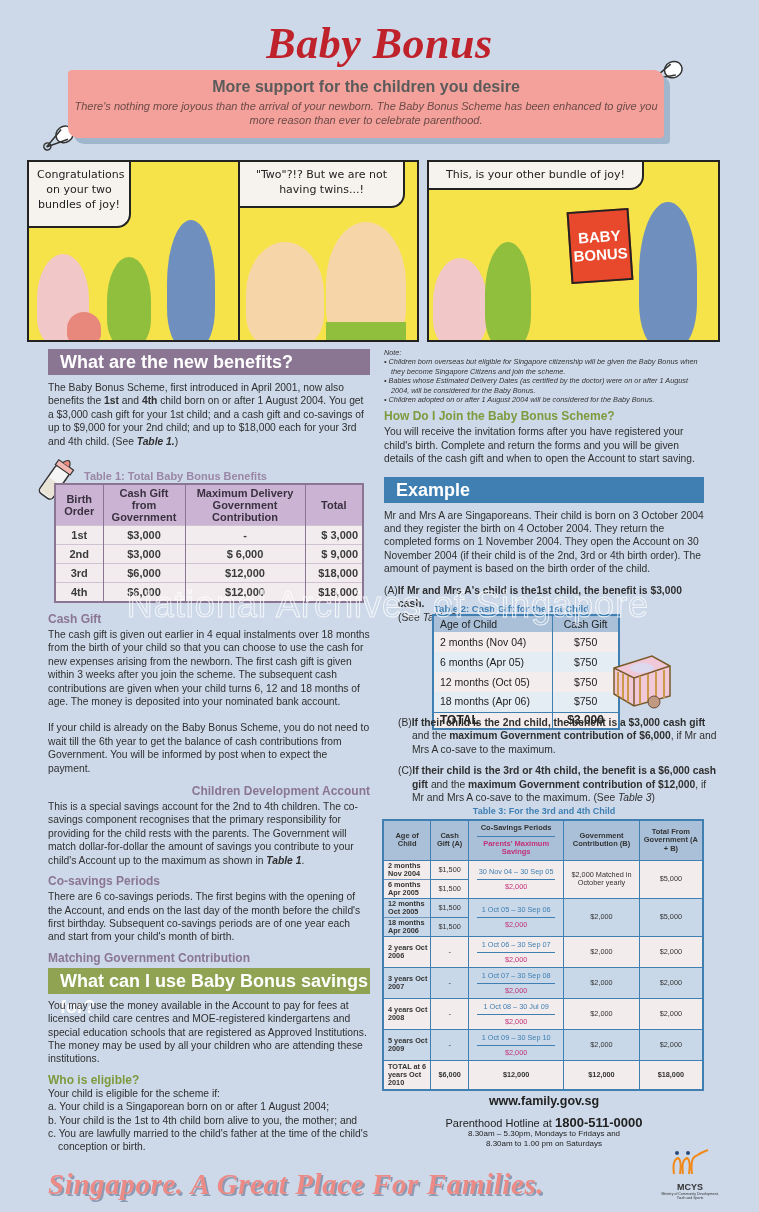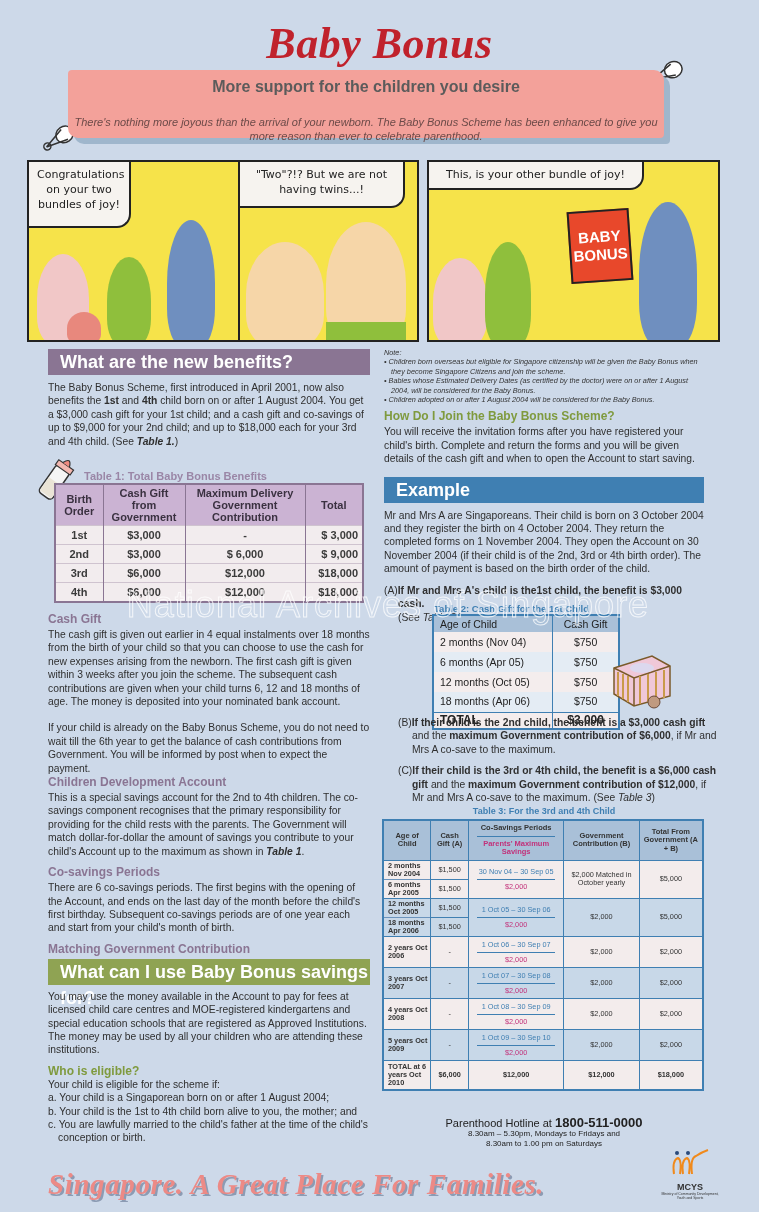--- a/index.html
+++ b/index.html
@@ -27,21 +27,21 @@
     box-shadow: 6px 6px 0 #9fb6cc;
     text-align: center;
     padding-top: 8px;
   }
   .banner .sub {
     font-family: "Liberation Sans", sans-serif; font-weight: bold;
     font-size: 16px; color: #5b5b5b;
   }
   .banner .tag {
     font-family: "Liberation Sans", sans-serif; font-style: italic;
-    font-size: 11px; color: #6c4a48; line-height: 14px; margin-top: 19px;
+    font-size: 11px; color: #6c4a48; line-height: 14px; margin-top: 3px;
   }
   .pin { position: absolute; width: 36px; height: 22px; }
   .pin svg { width: 100%; height: 100%; }
 
   
   .comic { position: absolute; top: 160px; height: 182px; background: #f6e34a; border: 2px solid #222; overflow: hidden; }
   .panel1 { left: 27px; width: 238px; }
   .panel2 { left: 238px; width: 181px; }
   .panel3 { left: 427px; width: 293px; }
   .bubble {
@@ -236,21 +236,21 @@
       </tr>
     </tbody>
       </table>
   </div>
 
   <div style="position:absolute;left:48px;top:612px;width:322px;">
     <div class="subhead">Cash Gift</div>
     <p class="body">The cash gift is given out earlier in 4 equal instalments over 18 months from the birth of your child so that you can choose to use the cash for new expenses arising from the newborn. The first cash gift is given within 3 weeks after you join the scheme. The subsequent cash contributions are given when your child turns 6, 12 and 18 months of age. The money is deposited into your nominated bank account.</p>
     <p class="body" style="margin-top:13px;">If your child is already on the Baby Bonus Scheme, you do not need to wait till the 6th year to get the balance of cash contributions from Government. You will be informed by post when to expect the payment.</p>
 
-    <div class="subhead" style="">Children Development Account</div>
+    <div class="subhead" style="margin-top:9px;text-align:right;">Children Development Account</div>
     <p class="body"><span>This is a special savings account for the 2nd to 4th children. The co-savings component recognises that the primary responsibility for providing for the child rests with the parents. The Government will match dollar-for-dollar the amount of savings you contribute to your child's Account up to the maximum as shown in </span><b><i>Table 1</i></b><span>.</span></p>
 
     <div class="subhead" style="margin-top:7px;">Co-savings Periods</div>
     <p class="body">There are 6 co-savings periods. The first begins with the opening of the Account, and ends on the last day of the month before the child's first birthday. Subsequent co-savings periods are of one year each and start from your child's month of birth.</p>
 
     <div class="subhead" style="margin-top:7px;">Matching Government Contribution</div>
 
     <div class="hdr-bar hdr-green" style="margin-top:3px;">What can I use Baby Bonus savings for?</div>
     <p class="body" style="margin-top:5px;">You may use the money available in the Account to pay for fees at licensed child care centres and MOE-registered kindergartens and special education schools that are registered as Approved Institutions. The money may be used by all your children who are attending these institutions.</p>
 
@@ -390,21 +390,21 @@
             <span class="period">1 Oct 07 – 30 Sep 08</span>
             <span class="save">$2,000</span>
           </td>
       <td>$2,000</td>
       <td>$2,000</td>
     </tr>
     <tr class="light">
       <td class="age">4 years Oct 2008</td>
       <td>-</td>
       <td>
-            <span class="period">1 Oct 08 – 30 Sep 09</span>
+            <span class="period">1 Oct 08 – 30 Jul 09</span>
             <span class="save">$2,000</span>
           </td>
       <td>$2,000</td>
       <td>$2,000</td>
     </tr>
     <tr class="dark">
       <td class="age">5 years Oct 2009</td>
       <td>-</td>
       <td>
             <span class="period">1 Oct 09 – 30 Sep 10</span>
@@ -416,20 +416,21 @@
     <tr class="total">
       <td class="age" style="padding-top:2px;padding-bottom:2px;">TOTAL at 6 years Oct 2010</td>
       <td>$6,000</td>
       <td>$12,000</td>
       <td>$12,000</td>
       <td>$18,000</td>
     </tr>
   </tbody>
     </table>
 
+  <div class="footer-web">www.family.gov.sg</div>
   <div class="footer-hot"><span>Parenthood Hotline at </span><b>1800-511-0000</b></div>
   <div class="footer-hours">
     <div>8.30am – 5.30pm, Mondays to Fridays and</div>
     <div>8.30am to 1.00 pm on Saturdays</div>
   </div>
 
   <div class="slogan">Singapore. A Great Place For Families.</div>
 
   <div class="logo">
     <svg width="44" height="30" viewBox="0 0 44 30">

